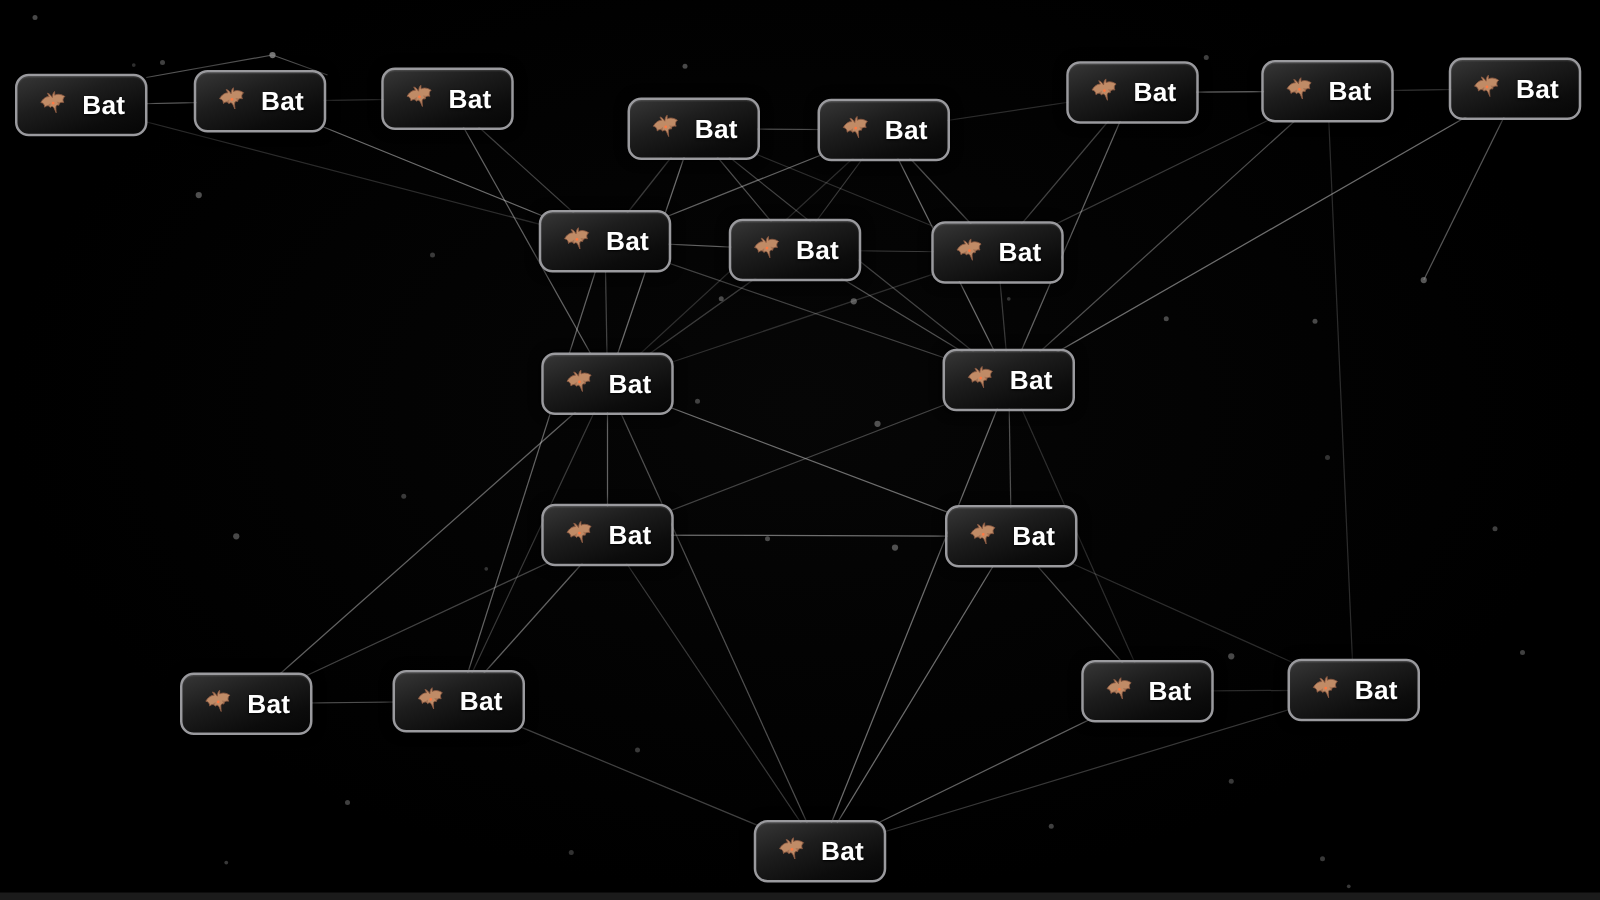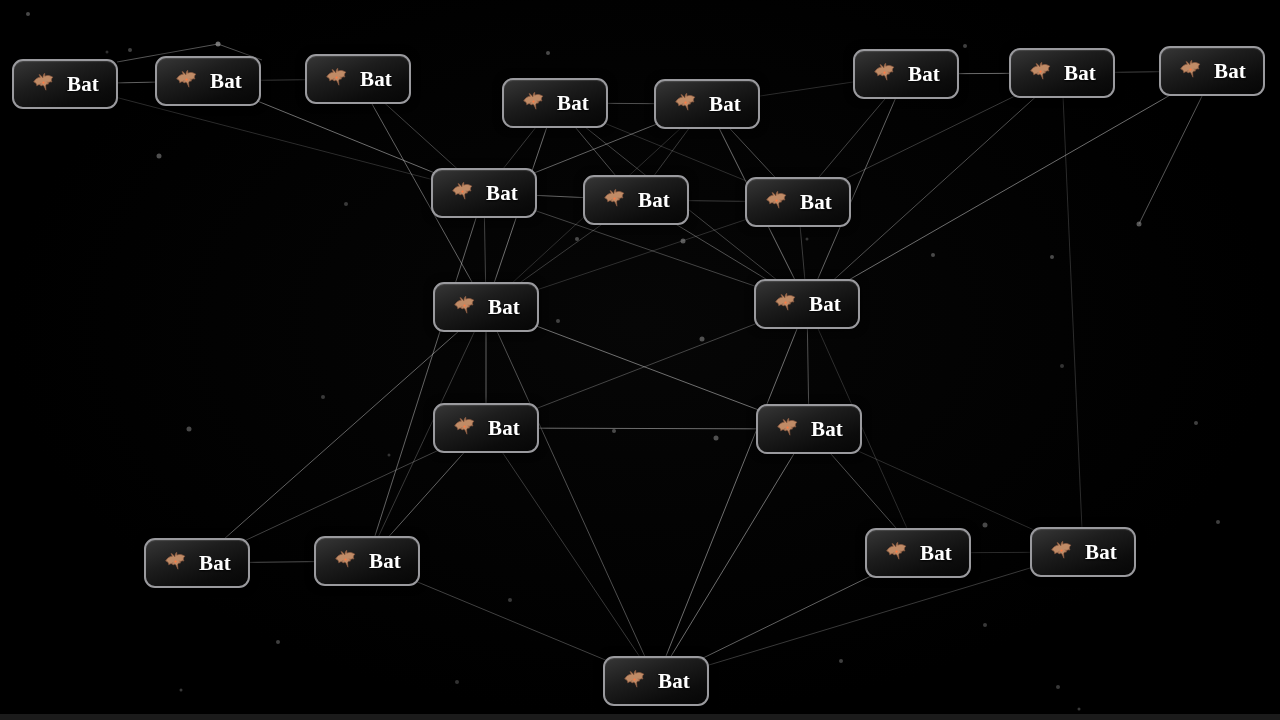--- a/index.html
+++ b/index.html
@@ -1,19 +1,19 @@
 <!DOCTYPE html>
 <html><head>
 <meta charset="utf-8">
 <style>
   html,body{margin:0;padding:0;background:#000;}
   #board{
     position:relative;width:1280px;height:720px;overflow:hidden;
     background:radial-gradient(ellipse at 50% 45%, #060606 0%, #000 70%);
-    font-family:Liberation Serif, serif;
+    font-family:Liberation Sans, sans-serif;
   }
   #wires{position:absolute;left:0;top:0;}
   .node{
     position:absolute;transform:translate(-50%,-50%);
     display:flex;align-items:center;justify-content:center;gap:9px;
     width:106px;height:50px;box-sizing:border-box;
     background:linear-gradient(160deg,#363636 0%,#1d1d1d 38%,#0c0c0c 75%,#060606 100%);
     border:2px solid #9a9a9e;border-radius:11px;
     box-shadow:0 0 9px rgba(0,0,0,.9), inset 0 1px 1px rgba(255,255,255,.12);
     cursor:grab;user-select:none;

